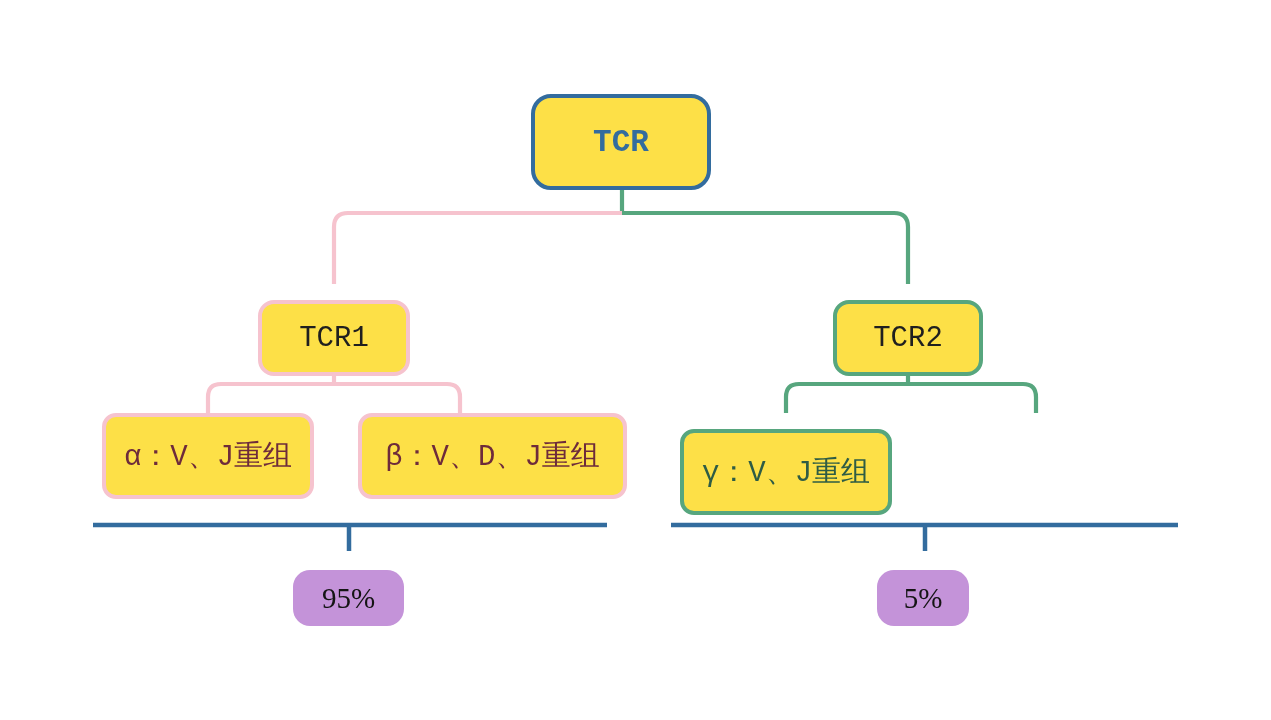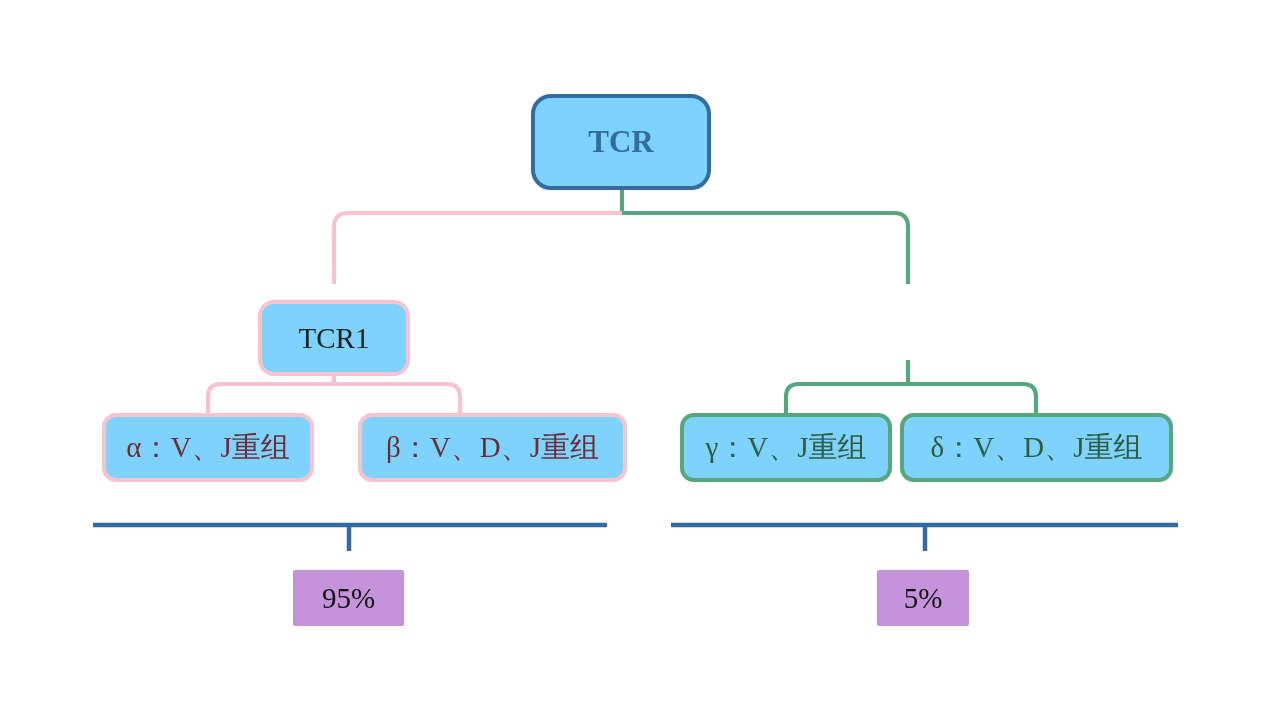--- a/index.html
+++ b/index.html
@@ -16,35 +16,35 @@
   *{margin:0;padding:0;box-sizing:border-box;}
   html,body{width:1271px;height:720px;background:var(--background);
     font-family:"Liberation Serif","DejaVu Serif",serif;}
   .stage{position:relative;width:1271px;height:720px;background:var(--background);overflow:hidden;}
   .connectors{position:absolute;left:0;top:0;width:1271px;height:720px;}
   .connectors path{fill:none;stroke-width:4.2px;}
   .connectors .pink-line{stroke:var(--pink);}
   .connectors .green-line{stroke:var(--green);}
   .connectors .blue-line{stroke:var(--blue);stroke-width:4.5px;}
   .node{position:absolute;display:flex;align-items:center;justify-content:center;
-    background:#7dd3fc;border-style:solid;border-width:4px;white-space:nowrap;}
+    background:#fde047;border-style:solid;border-width:4px;white-space:nowrap;font-family:Liberation Mono, monospace;}
   .node-root{left:531px;top:94px;width:180px;height:96px;border-color:var(--blue);
     border-radius:20px;color:var(--blue);font-weight:bold;font-size:31px;}
   .node-branch{width:152px;height:76px;top:284px;border-radius:16px;
     color:var(--node_text);font-size:29px;margin-top:16px;}
   .node-tcr1{left:258px;border-color:var(--pink);}
   .node-tcr2{left:833px;width:150px;border-color:var(--green);}
-  .leaf{top:413px;height:69px;border-radius:14px;font-size:29px;}
+  .leaf{top:413px;height:86px;border-radius:14px;font-size:29px;}
   .leaf-pink{border-color:var(--pink);color:var(--dark_red);}
-  .leaf-green{border-color:var(--green);color:var(--dark_green);}
+  .leaf-green{border-color:var(--green);color:var(--dark_green);margin-top:16px;}
   .leaf-alpha{left:102px;width:212px;}
   .leaf-beta{left:326px;width:269px;margin-left:32px;}
   .leaf-gamma{left:680px;width:212px;}
   .leaf-delta{left:900px;width:273px;}
-  .badge{position:absolute;top:570px;height:56px;border-radius:2px;
+  .badge{position:absolute;top:570px;height:56px;border-radius:17px;
     background:var(--purple);color:var(--badge_text);font-size:29px;
     display:flex;align-items:center;justify-content:center;}
   .badge-left{left:293px;width:111px;}
   .badge-right{left:877px;width:92px;}
 </style>
 </head>
 <body>
 
 <div class="stage">
 
@@ -59,26 +59,26 @@
     <path class="blue-line" d="M93 525 H607"></path>
     <path class="blue-line" d="M349 525 V551"></path>
     <path class="blue-line" d="M671 525 H1178"></path>
     <path class="blue-line" d="M925 525 V551"></path>
   </svg>
 
   <div class="node node-root">TCR</div>
 
   <div class="node node-branch node-tcr1">TCR1</div>
 
+  <div class="node node-branch node-tcr2">TCR2</div>
 
   <div class="node leaf leaf-pink leaf-alpha">α：V、J重组</div>
 
   <div class="node leaf leaf-pink leaf-beta">β：V、D、J重组</div>
 
   <div class="node leaf leaf-green leaf-gamma">γ：V、J重组</div>
 
-  <div class="node leaf leaf-green leaf-delta">δ：V、D、J重组</div>
 
   <div class="badge badge-left">95%</div>
 
   <div class="badge badge-right">5%</div>
 
 </div>
 
 </body></html>

